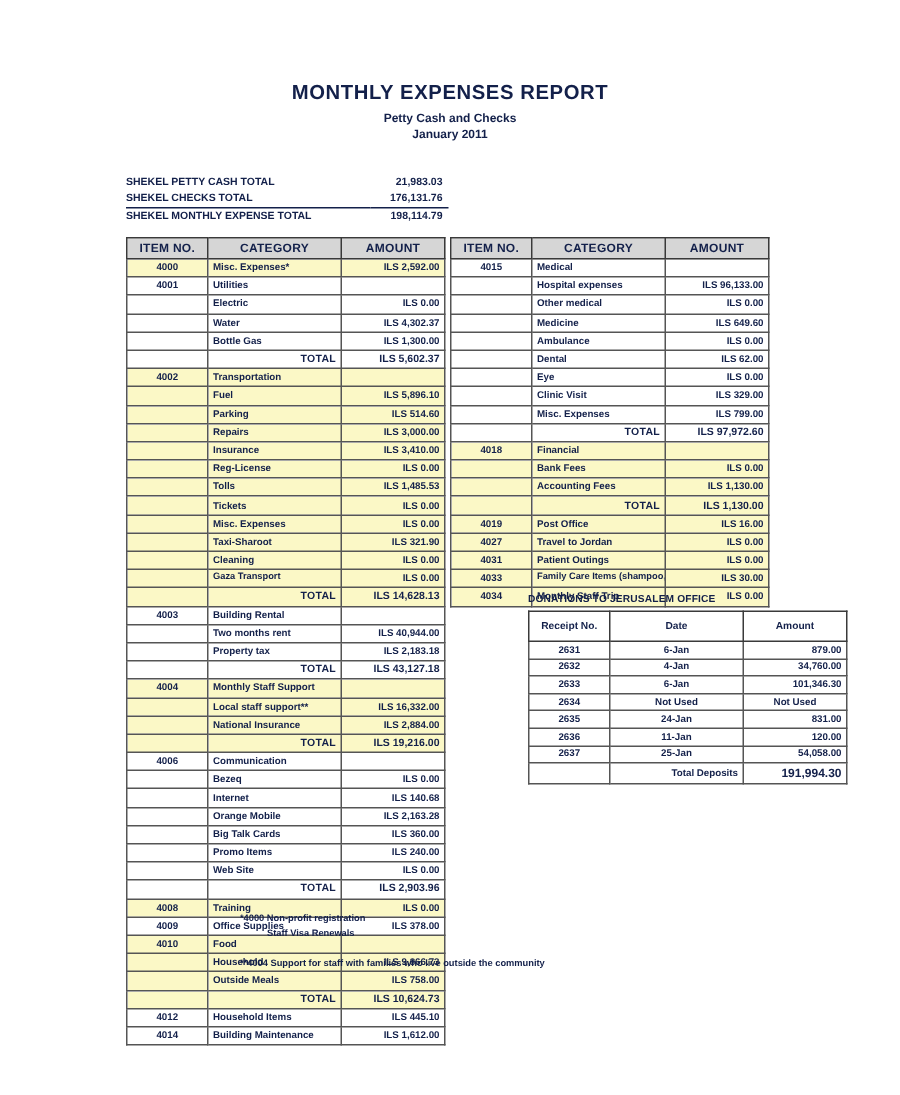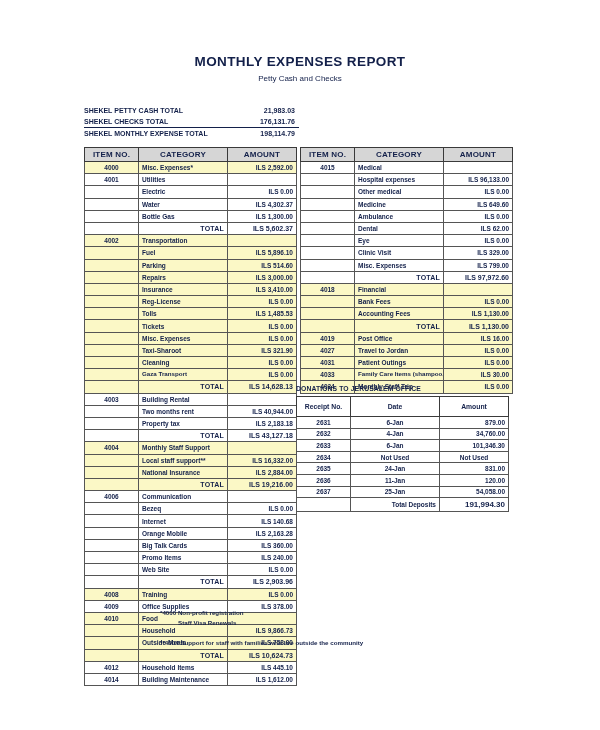--- a/index.html
+++ b/index.html
@@ -27,21 +27,21 @@
     padding-top: 54px;
   }
   .report-title {
     font-size: 13.5px;
     font-weight: bold;
     letter-spacing: 0.4px;
     color: #13204a;
   }
   .report-sub1 {
     font-size: 8px;
-    font-weight: normal;
+    font-weight: bold;
     margin-top: 5px;
     color: #13204a;
   }
   .report-sub2 {
     font-size: 8px;
     font-weight: bold;
     margin-top: 2px;
     color: #13204a;
   }
 
@@ -143,23 +143,24 @@
   td.multiline {
     white-space: normal;
     line-height: 1.12;
     font-size: 6.2px;
   }
   td.tall { height: 18px; }
 
   
   .don-wrap {
     position: absolute;
-    left: 296px;
+    left: 313px;
     top: 238px;
     width: 212px;
+    padding-left: 39px;
   }
   .don-title {
     font-size: 6.8px;
     font-weight: bold;
     color: #13204a;
     margin-bottom: 4px;
     letter-spacing: 0.1px;
   }
   table.don {
     border-collapse: collapse;
@@ -221,20 +222,21 @@
   .fn-gap { height: 11px; }
 </style>
 </head>
 <body>
 
 <div class="page">
 
   <div class="title-block">
     <div class="report-title">MONTHLY EXPENSES REPORT</div>
     <div class="report-sub1">Petty Cash and Checks</div>
+    <div class="report-sub2">January 2011</div>
   </div>
 
   <table class="summary">
     <tbody id="summary-body">
         <tr>
           <td>SHEKEL PETTY CASH TOTAL</td>
           <td class="amt">21,983.03</td>
         </tr>
         <tr class="ruled">
           <td>SHEKEL CHECKS TOTAL</td>

